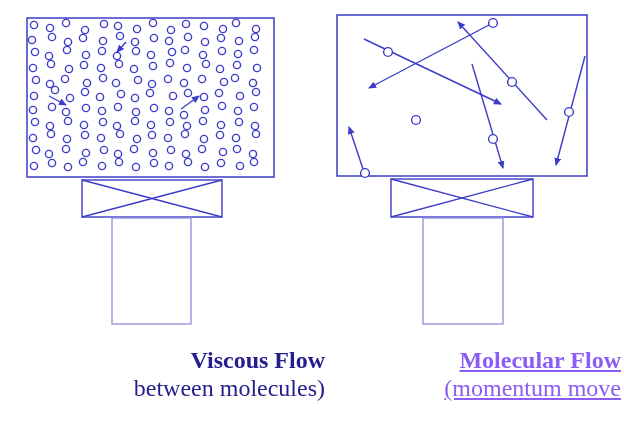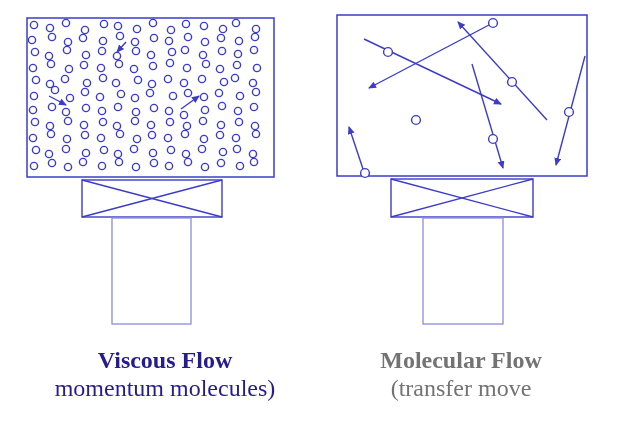--- a/index.html
+++ b/index.html
@@ -16,21 +16,21 @@
     overflow: hidden;
   }
   .diagram-svg {
     position: absolute;
     left: 0;
     top: 0;
   }
   .flow-label {
     position: absolute;
     width: 320px;
-    text-align: center;
+    text-align: right;
     line-height: 27px;
     font-size: 24px;
   }
   .flow-label .flow-title {
     font-weight: bold;
     margin-bottom: 1px;
   }
   .label-left  { left: 5px;  top: 347px; }
   .label-right { left: 301px; top: 347px; }
 </style>
@@ -224,21 +224,21 @@
         <circle cx="365" cy="173" r="4.4" fill="#ffffff" stroke="#3c3cc8" stroke-width="1.4"></circle>
         <rect x="391" y="179" width="142" height="38" fill="none" stroke="#3c3cc8" stroke-width="1.4"></rect>
         <line x1="391" y1="179" x2="533" y2="217" stroke="#3c3cc8" stroke-width="1.3"></line>
         <line x1="391" y1="217" x2="533" y2="179" stroke="#3c3cc8" stroke-width="1.3"></line>
         <rect x="423" y="218" width="80" height="106" fill="none" stroke="#8c8cdc" stroke-width="1.3"></rect>
       </g>
   </svg>
 
   <div class="flow-label label-left" style="color: rgb(37, 28, 143);">
     <div class="flow-title">Viscous Flow</div>
-    <div class="flow-sub">momentum molecules)</div>
+    <div class="flow-sub">between molecules)</div>
   </div>
 
-  <div class="flow-label label-right" style="color: #737373;">
+  <div class="flow-label label-right" style="color: #8b5cf6; text-decoration: underline;">
     <div class="flow-title">Molecular Flow</div>
-    <div class="flow-sub">(transfer move</div>
+    <div class="flow-sub">(momentum move</div>
   </div>
 
 </div>
 
 </body></html>

